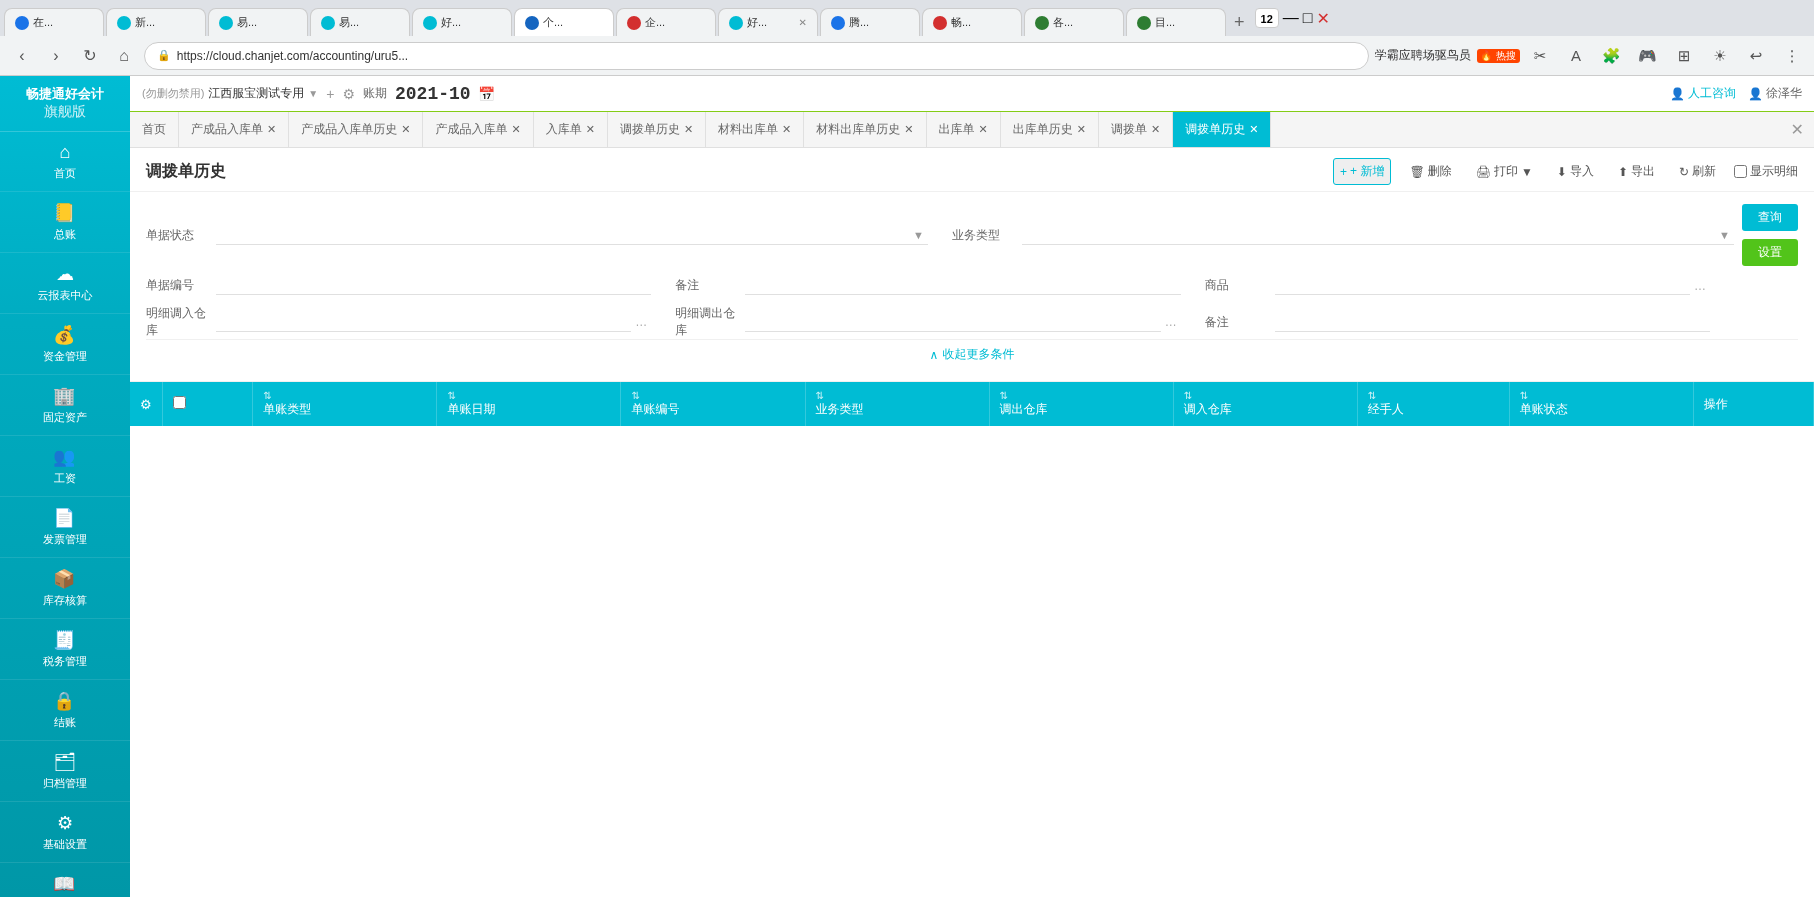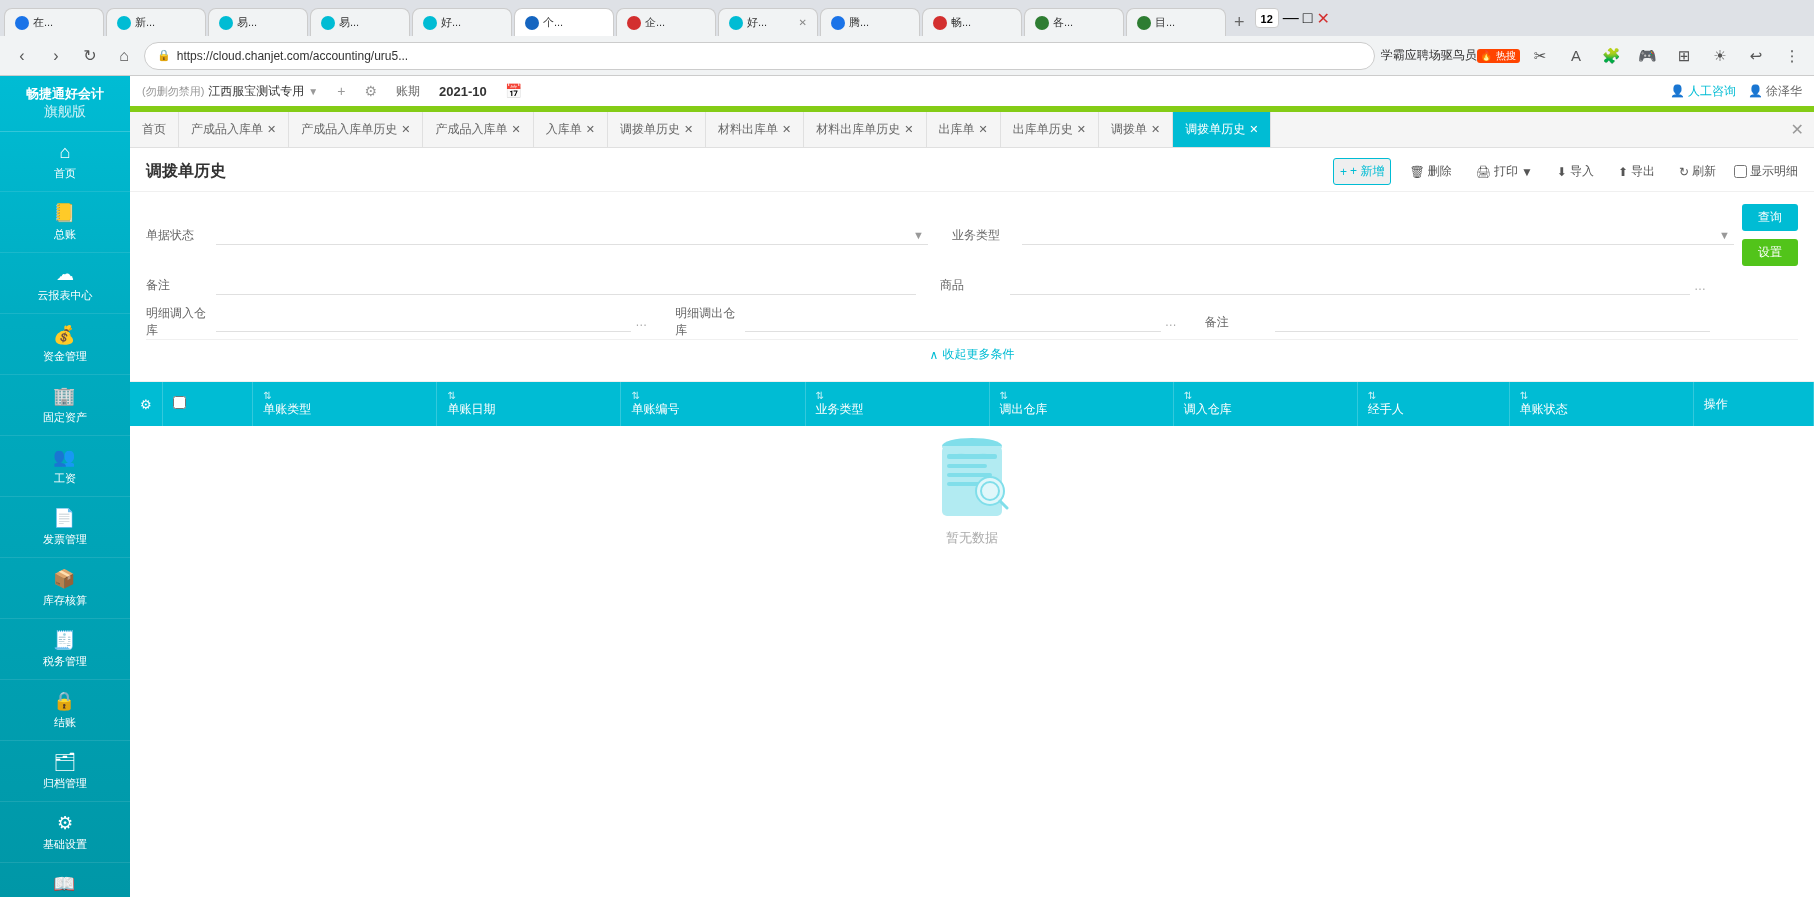--- a/index.html
+++ b/index.html
@@ -16,39 +16,39 @@
     .tab-new-btn { background: none; border: none; font-size: 18px; color: #666; cursor: pointer; padding: 0 6px; height: 28px; }
     .tab-count { background: #fff; border: 1px solid #ccc; border-radius: 4px; font-size: 11px; padding: 0 5px; height: 20px; line-height: 20px; margin-left: 4px; align-self: center; font-weight: bold; }
 
     .browser-toolbar { display: flex; align-items: center; height: 40px; background: #f1f3f4; padding: 0 8px; gap: 6px; border-bottom: 1px solid #ccc; }
     .nav-btn { background: none; border: none; cursor: pointer; color: #555; font-size: 16px; width: 28px; height: 28px; border-radius: 50%; display: flex; align-items: center; justify-content: center; }
     .address-bar { flex: 1; height: 28px; border-radius: 14px; border: 1px solid #ccc; background: #fff; padding: 0 12px; font-size: 12px; color: #333; display: flex; align-items: center; gap: 6px; }
     .address-bar-lock { color: #1a73e8; font-size: 11px; }
     .address-bar-url { color: #333; font-size: 12px; }
     .browser-right-icons { display: flex; align-items: center; gap: 8px; }
     .browser-icon-btn { width: 28px; height: 28px; border: none; background: none; cursor: pointer; font-size: 15px; color: #555; display: flex; align-items: center; justify-content: center; border-radius: 50%; }
-    .search-bar-area { display: flex; align-items: center; }
+    .search-bar-area { display: flex; align-items: center; gap: 6px; }
     .search-label { font-size: 12px; color: #333; white-space: nowrap; }
     .hot-badge { background: #ff4400; color: #fff; font-size: 10px; padding: 0 4px; border-radius: 3px; }
 
     
     .app-container { display: flex; height: calc(897px - 76px); }
 
     
     .sidebar { width: 130px; background: linear-gradient(180deg, #00bcd4 0%, #00acc1 30%, #0097a7 100%); color: #fff; display: flex; flex-direction: column; flex-shrink: 0; }
     .sidebar-logo { padding: 10px 12px; text-align: center; border-bottom: 1px solid rgba(255,255,255,0.2); }
     .sidebar-logo-text { font-size: 13px; font-weight: bold; color: #fff; line-height: 1.3; }
     .sidebar-logo-sub { font-size: 14px; color: rgba(255,255,255,0.8); }
     .sidebar-item { display: flex; flex-direction: column; align-items: center; padding: 10px 4px; cursor: pointer; gap: 3px; border-bottom: 1px solid rgba(255,255,255,0.1); }
     .sidebar-item-icon { font-size: 18px; color: #fff; }
     .sidebar-item-label { font-size: 11px; color: #fff; }
     .company-selector { display: flex; align-items: center; gap: 4px; font-size: 12px; color: #333; cursor: pointer; }
     .dropdown-arrow { color: #999; font-size: 10px; }
     .period-label { font-size: 12px; color: #666; }
-    .period-value { font-size: 13px; color: #333; font-weight: bold; }
+    .period-value { font-size: 18px; color: #333; font-weight: bold; font-family: Liberation Mono, monospace; }
     .header-right { margin-left: auto; display: flex; align-items: center; gap: 12px; }
     .help-btn { font-size: 12px; color: #00bcd4; cursor: pointer; display: flex; align-items: center; gap: 3px; }
     .user-info { font-size: 12px; color: #666; display: flex; align-items: center; gap: 3px; }
 
     
     .tab-bar { display: flex; align-items: center; background: #f5f5f5; border-bottom: 1px solid #e0e0e0; overflow-x: auto; height: 36px; flex-shrink: 0; }
     .tab-bar::-webkit-scrollbar { height: 0; }
     .page-tab { display: flex; align-items: center; height: 36px; padding: 0 12px; gap: 4px; font-size: 12px; color: #666; cursor: pointer; border-right: 1px solid #e0e0e0; white-space: nowrap; background: #f5f5f5; }
     .page-tab.active { background: #00bcd4; color: #fff; }
     .page-tab-close { font-size: 11px; color: inherit; cursor: pointer; }
@@ -93,21 +93,21 @@
     .settings-btn { background: #52c41a; color: #fff; border: none; padding: 5px 12px; border-radius: 3px; font-size: 12px; cursor: pointer; margin-top: 4px; }
 
     .right-btn-group { display: flex; flex-direction: column; gap: 4px; }
 
     
     ::-webkit-scrollbar { width: 6px; height: 6px; }
     ::-webkit-scrollbar-thumb { background: #ccc; border-radius: 3px; }
 
     .main-body { display: flex; flex-direction: column; flex: 1; overflow: hidden; }
 
-    .app-header-row { height: 36px; background: #fff; border-bottom: 6px solid #84cc16; display: flex; align-items: center; padding: 0 12px; gap: 19px; flex-shrink: 0; }
+    .app-header-row { height: 36px; background: #fff; border-bottom: 1px solid #84cc16; display: flex; align-items: center; padding: 0 12px; gap: 8px; flex-shrink: 0; }
 
     .no-data-container { flex: 1; display: flex; flex-direction: column; align-items: center; justify-content: center; }
   </style>
 </head>
 <body>
 
 <div class="browser-chrome">
   <div class="browser-tabs">
     <div class="browser-tab">
       <div class="browser-tab-icon" style="background:#1a73e8;"></div>
@@ -393,20 +393,24 @@
             </div>
           </div>
           <div class="right-btn-group">
             <button class="query-btn">查询</button>
             <button class="settings-btn">设置</button>
           </div>
         </div>
 
         <div class="filter-row">
           <div style="display:flex;align-items:center;flex:1;margin-right:24px;">
+            <span class="filter-label">单据编号</span>
+            <input class="filter-item-input" type="text" style="flex: 1 1 0%; border-top: none; border-right: none; border-left: none; border-image: initial; border-bottom: 1px solid rgb(224, 224, 224);">
+          </div>
+          <div style="display:flex;align-items:center;flex:1;margin-right:24px;">
             <span class="filter-label">备注</span>
             <input class="filter-item-input" type="text" style="flex: 1 1 0%; border-top: none; border-right: none; border-left: none; border-image: initial; border-bottom: 1px solid rgb(224, 224, 224);">
           </div>
           <div style="display:flex;align-items:center;flex:1;margin-right:8px;">
             <span class="filter-label">商品</span>
             <input class="filter-item-input" type="text" style="flex: 1 1 0%; border-top: none; border-right: none; border-left: none; border-image: initial; border-bottom: 1px solid rgb(224, 224, 224);">
             <span class="filter-ellipsis">…</span>
           </div>
           <div style="width:80px;"></div>
         </div>
@@ -478,36 +482,16 @@
                 单账状态
               </th>
               <th>操作</th>
             </tr>
           </thead>
           <tbody>
             
           </tbody>
         </table>
 
-        <div class="no-data-container">
-          <div>
-            <svg width="100" height="100" viewBox="0 0 100 100">
-
-              <ellipse cx="50" cy="75" rx="30" ry="8" fill="#e0f7fa" opacity="0.5"></ellipse>
-              <rect x="20" y="20" width="60" height="70" rx="5" fill="#b2ebf2"></rect>
-              <rect x="25" y="28" width="50" height="5" rx="2" fill="#80deea"></rect>
-              <rect x="25" y="38" width="40" height="4" rx="2" fill="#80deea"></rect>
-              <rect x="25" y="47" width="45" height="4" rx="2" fill="#80deea"></rect>
-              <rect x="25" y="56" width="35" height="4" rx="2" fill="#80deea"></rect>
-              <circle cx="68" cy="65" r="14" fill="#e0f7fa" stroke="#80deea" stroke-width="2"></circle>
-              <circle cx="68" cy="65" r="9" fill="none" stroke="#80deea" stroke-width="2"></circle>
-              <line x1="78" y1="75" x2="85" y2="82" stroke="#80deea" stroke-width="3" stroke-linecap="round"></line>
-
-              <ellipse cx="50" cy="20" rx="30" ry="8" fill="#80deea"></ellipse>
-              <path d="M20 20 Q20 28 50 28 Q80 28 80 20" fill="#b2ebf2"></path>
-            </svg>
-          </div>
-          <span class="no-data-text">暂无数据</span>
-        </div>
       </div>
     </div>
   </div>
 </div>
 
 </body></html>

